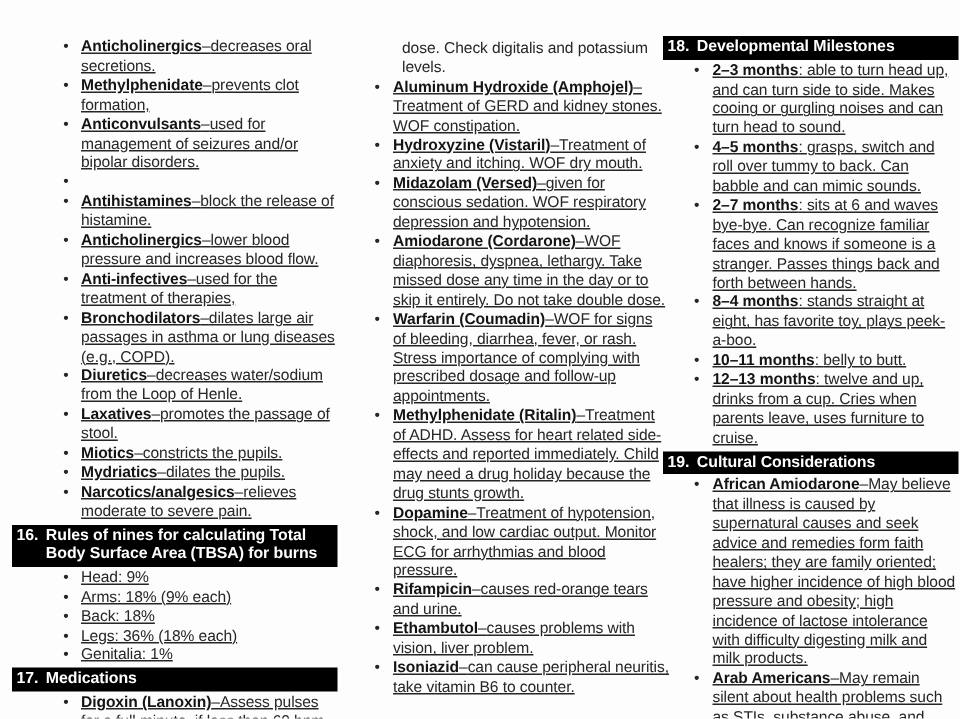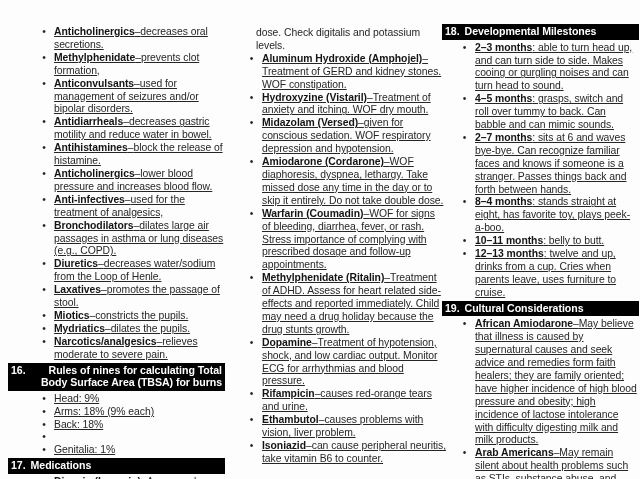--- a/index.html
+++ b/index.html
@@ -33,57 +33,55 @@
   .li-text { flex: 1 1 auto; text-decoration: underline; }
   .term { font-weight: bold; color: #141414; }
 
   .sec-header {
     background: #000; color: #fff;
     font-weight: bold;
     font-size: 10.6px; line-height: 12.6px;
     display: flex; gap: 5px;
     padding: 1px 3px 2px 3px;
     margin: 1px 0 2px 0;
-    text-align: right;
   }
   .sec-num { flex: 0 0 auto; }
-  .cont { margin-left: 24px; }
+  .cont { margin-left: 36px; }
 </style>
 </head>
 <body>
 
 <div class="col" id="col-left">
     <ul class="blist">
       <li>
         <span class="bullet">•</span>
         <span class="li-text"><span class="term">Anticholinergics</span><span>–</span><span>decreases oral secretions.</span></span>
       </li>
       <li>
         <span class="bullet">•</span>
         <span class="li-text"><span class="term">Methylphenidate</span><span>–</span><span>prevents clot formation,</span></span>
       </li>
       <li>
         <span class="bullet">•</span>
         <span class="li-text"><span class="term">Anticonvulsants</span><span>–</span><span>used for management of seizures and/or bipolar disorders.</span></span>
       </li>
       <li>
         <span class="bullet">•</span>
-        <span class="li-text"><span class="term">Antidiarrheals</span><span>–</span><span>decreases gastric motility and reduce water in bowel.</span></span>
       </li>
       <li>
         <span class="bullet">•</span>
         <span class="li-text"><span class="term">Antihistamines</span><span>–</span><span>block the release of histamine.</span></span>
       </li>
       <li>
         <span class="bullet">•</span>
         <span class="li-text"><span class="term">Anticholinergics</span><span>–</span><span>lower blood pressure and increases blood flow.</span></span>
       </li>
       <li>
         <span class="bullet">•</span>
-        <span class="li-text"><span class="term">Anti-infectives</span><span>–</span><span>used for the treatment of analgesics,</span></span>
+        <span class="li-text"><span class="term">Anti-infectives</span><span>–</span><span>used for the treatment of therapies,</span></span>
       </li>
       <li>
         <span class="bullet">•</span>
         <span class="li-text"><span class="term">Bronchodilators</span><span>–</span><span>dilates large air passages in asthma or lung diseases (e.g., COPD).</span></span>
       </li>
       <li>
         <span class="bullet">•</span>
         <span class="li-text"><span class="term">Diuretics</span><span>–</span><span>decreases water/sodium from the Loop of Henle.</span></span>
       </li>
       <li>
@@ -115,20 +113,21 @@
       <li>
         <span class="bullet">•</span>
         <span class="li-text"><span>Arms: 18% (9% each)</span></span>
       </li>
       <li>
         <span class="bullet">•</span>
         <span class="li-text"><span>Back: 18%</span></span>
       </li>
       <li>
         <span class="bullet">•</span>
+        <span class="li-text"><span>Legs: 36% (18% each)</span></span>
       </li>
       <li>
         <span class="bullet">•</span>
         <span class="li-text"><span>Genitalia: 1%</span></span>
       </li>
     </ul>
     <div class="sec-header">
       <span class="sec-num">17.</span>
       <span class="sec-title">Medications</span>
     </div>

